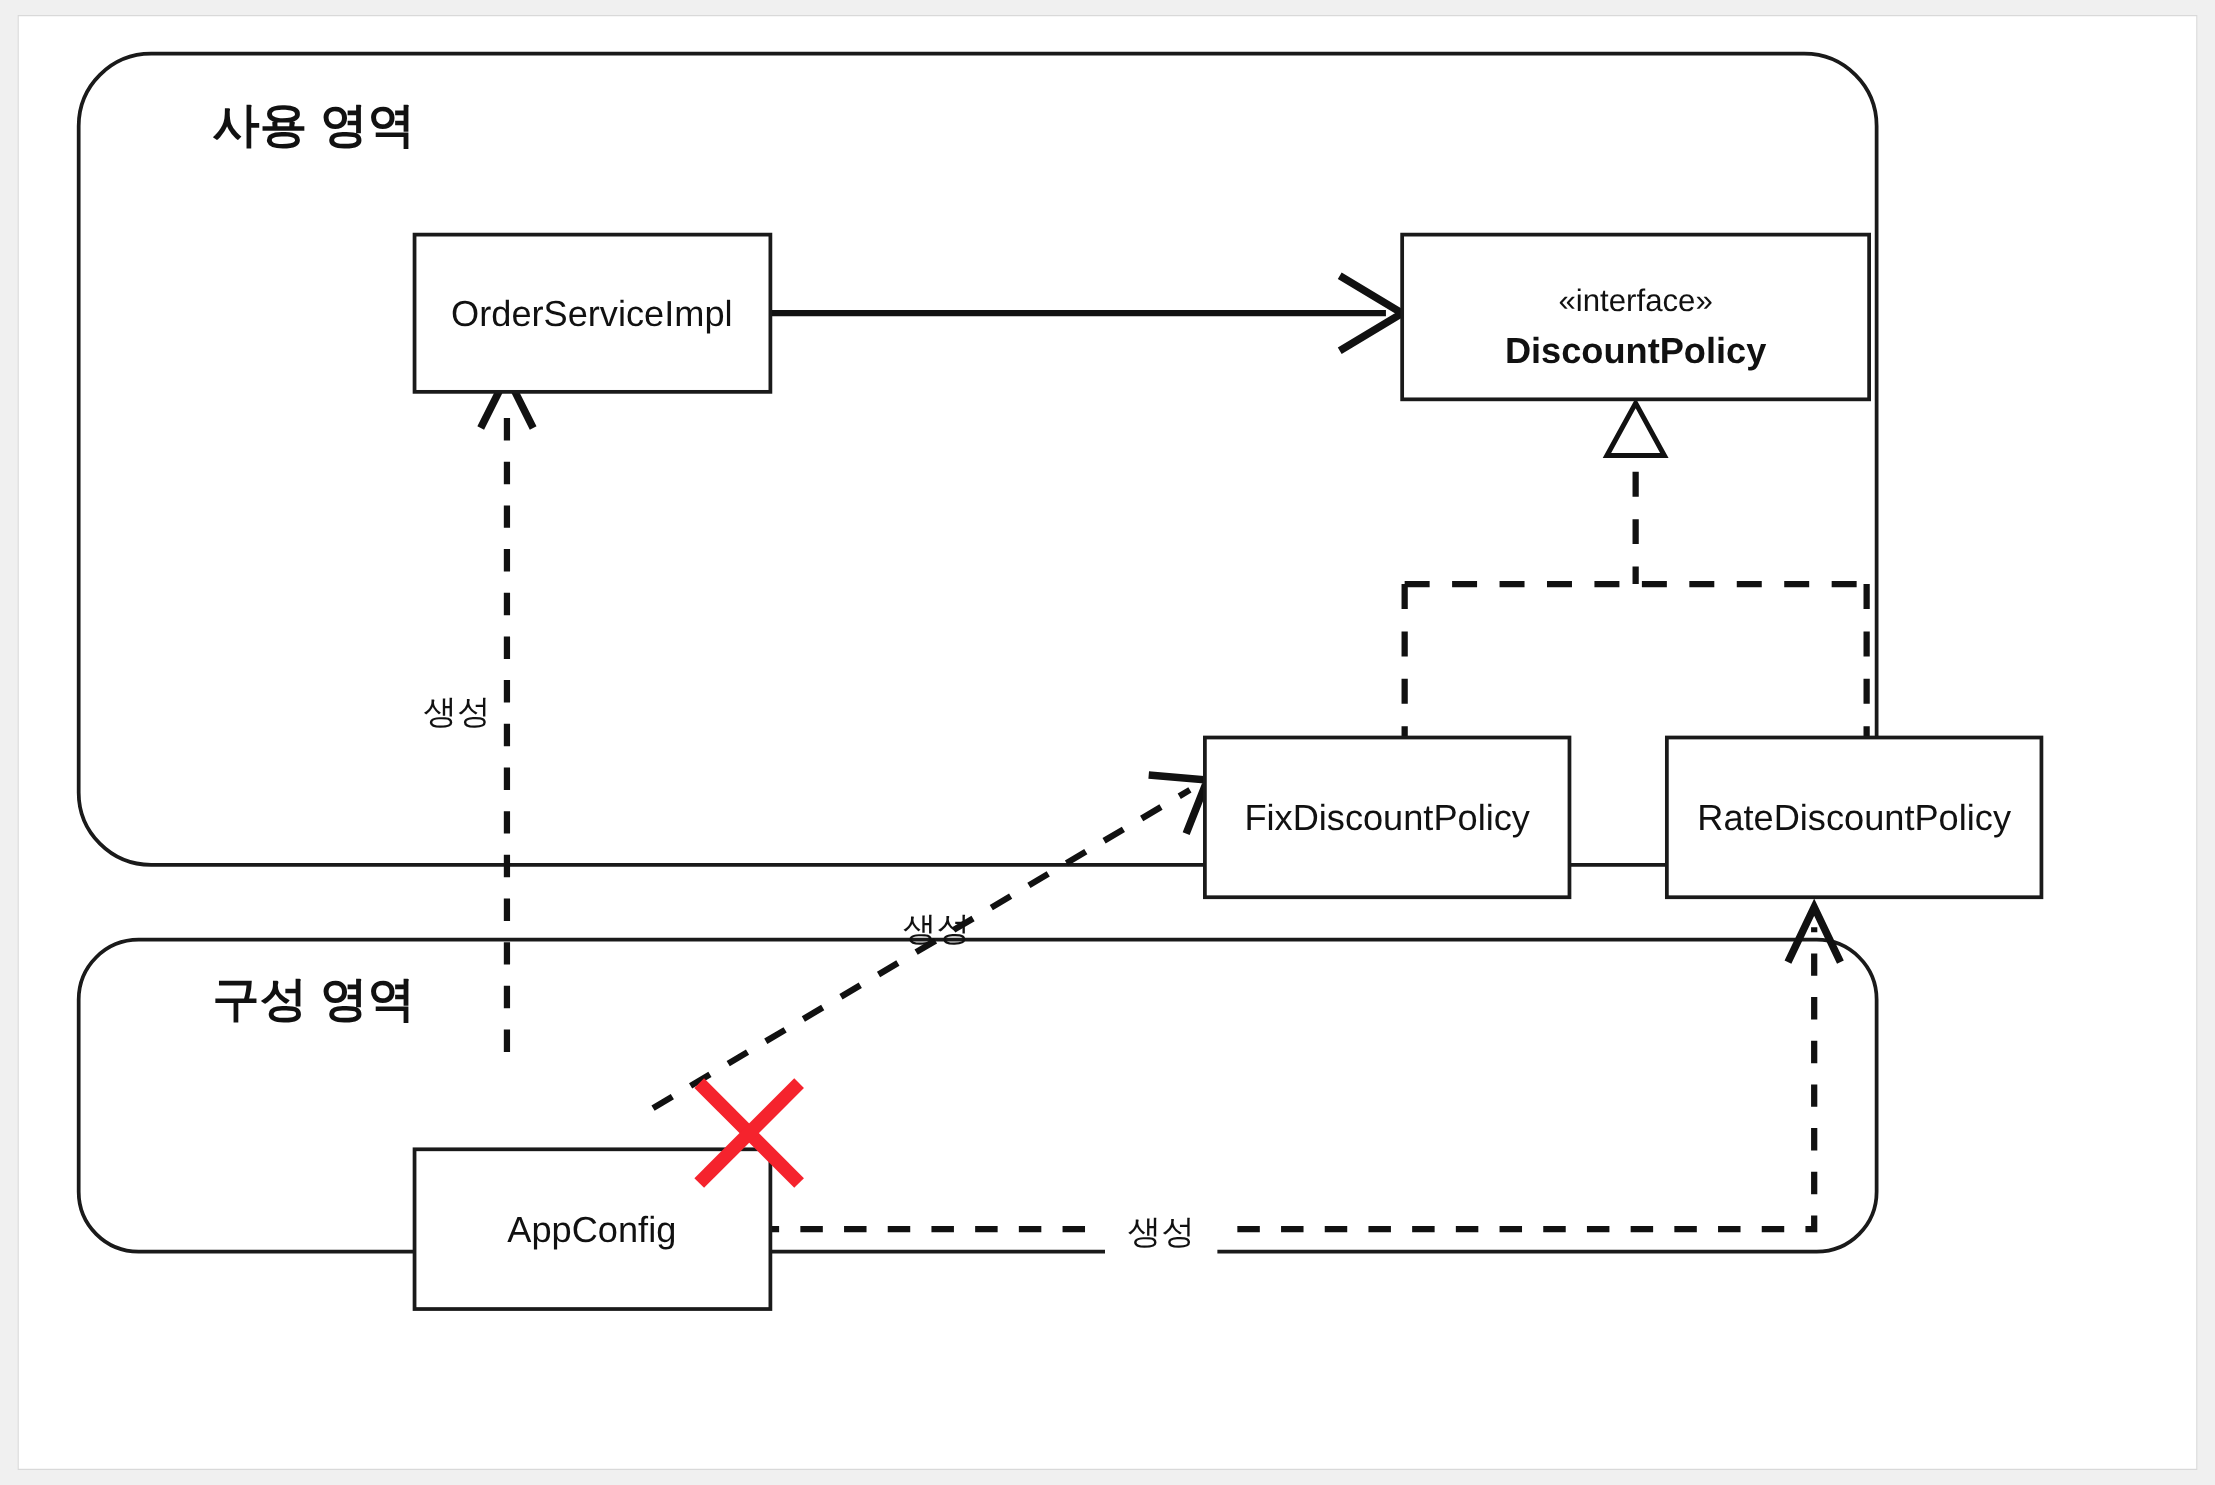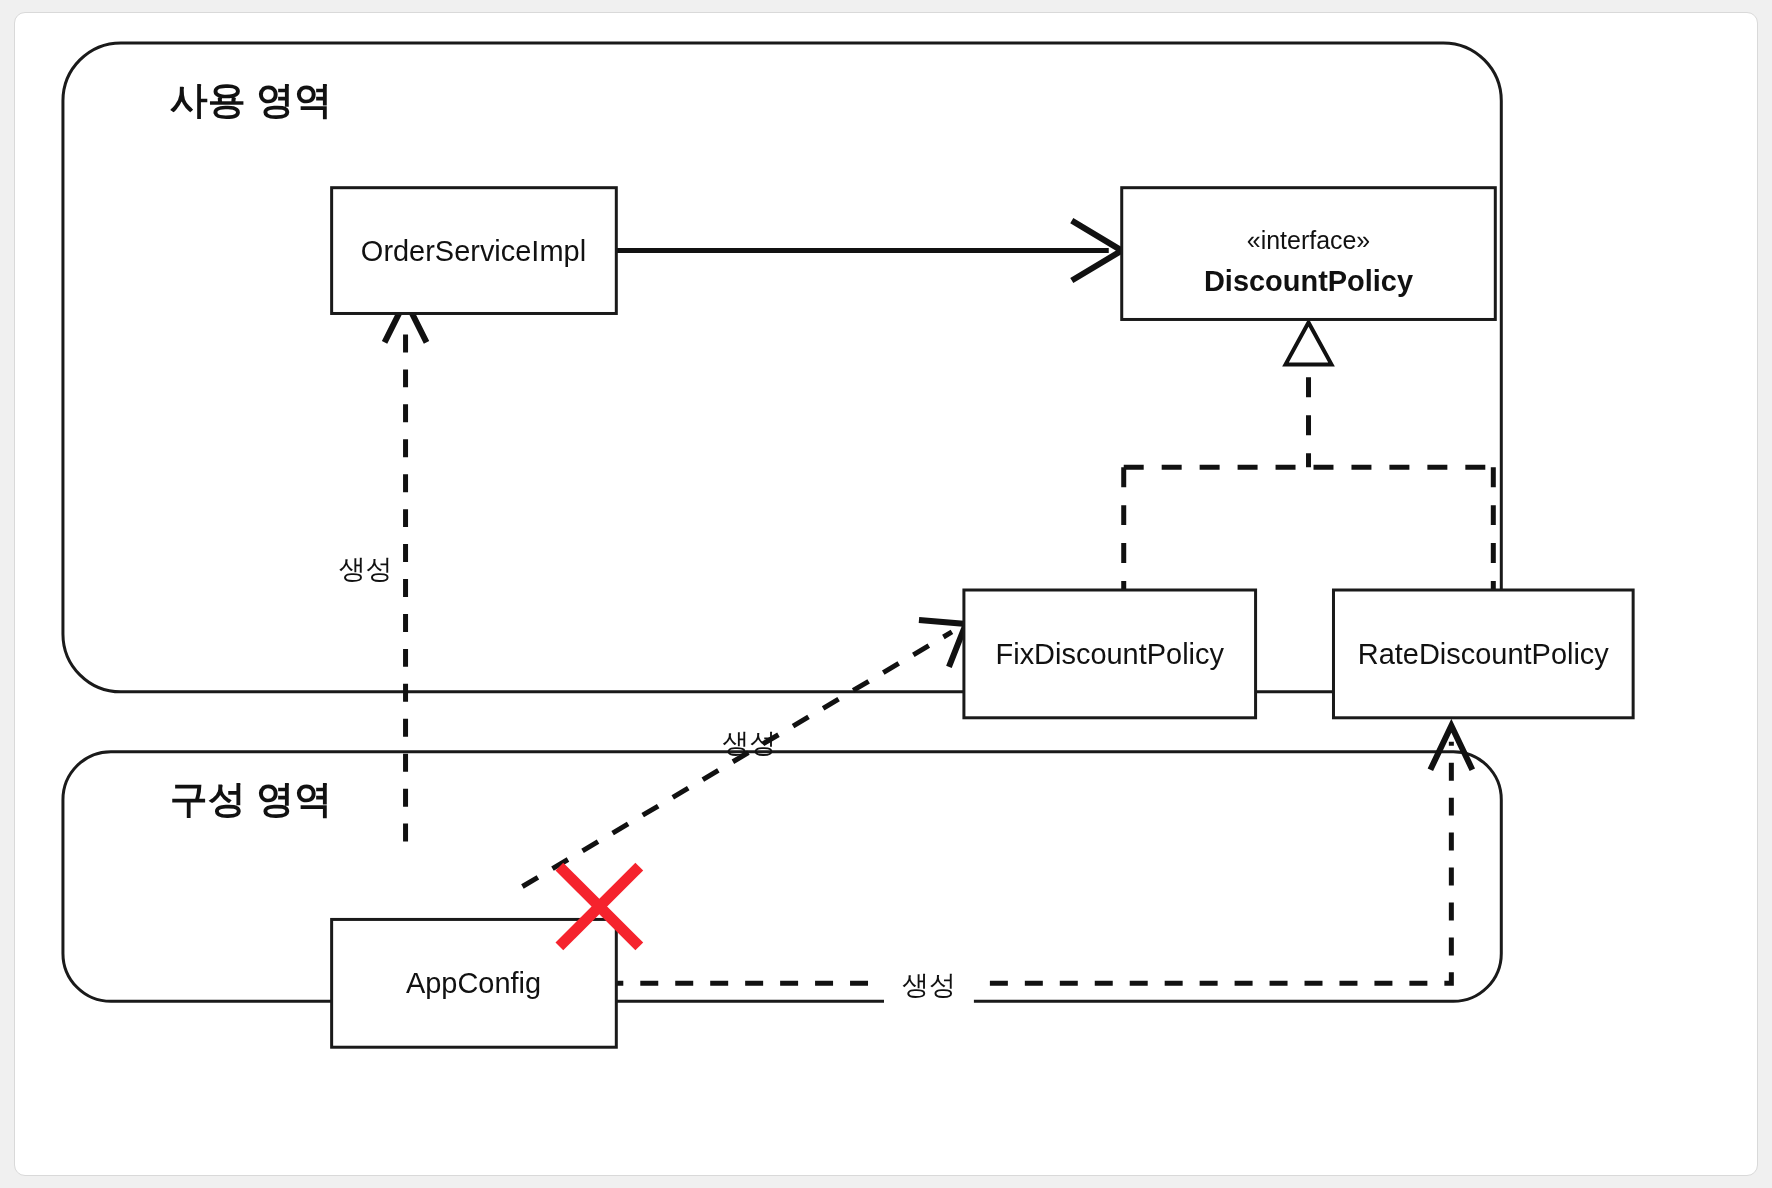--- a/index.html
+++ b/index.html
@@ -102,21 +102,21 @@
   .cross-mark {
     stroke-width: 11;
     stroke-linecap: butt;
     fill: none;
   }
 </style>
 </head>
 <body>
 
 <div id="page" style="background: rgb(240, 240, 240);">
-  <div id="canvas-card" style="background: rgb(255, 255, 255); border-radius: 11px;">
+  <div id="canvas-card" style="background: rgb(255, 255, 255);">
 
     <svg id="diagram-svg" viewBox="0 0 1744 1164" preserveAspectRatio="none">
 
       <rect class="region-rect" x="48" y="30" width="1440" height="650" rx="58" ry="58"></rect>
       <text class="region-label" x="155" y="100">사용 영역</text>
 
       <rect class="region-rect" x="48" y="740" width="1440" height="250" rx="48" ry="48"></rect>
       <text class="region-label" x="155" y="800">구성 영역</text>
 
       <g>

